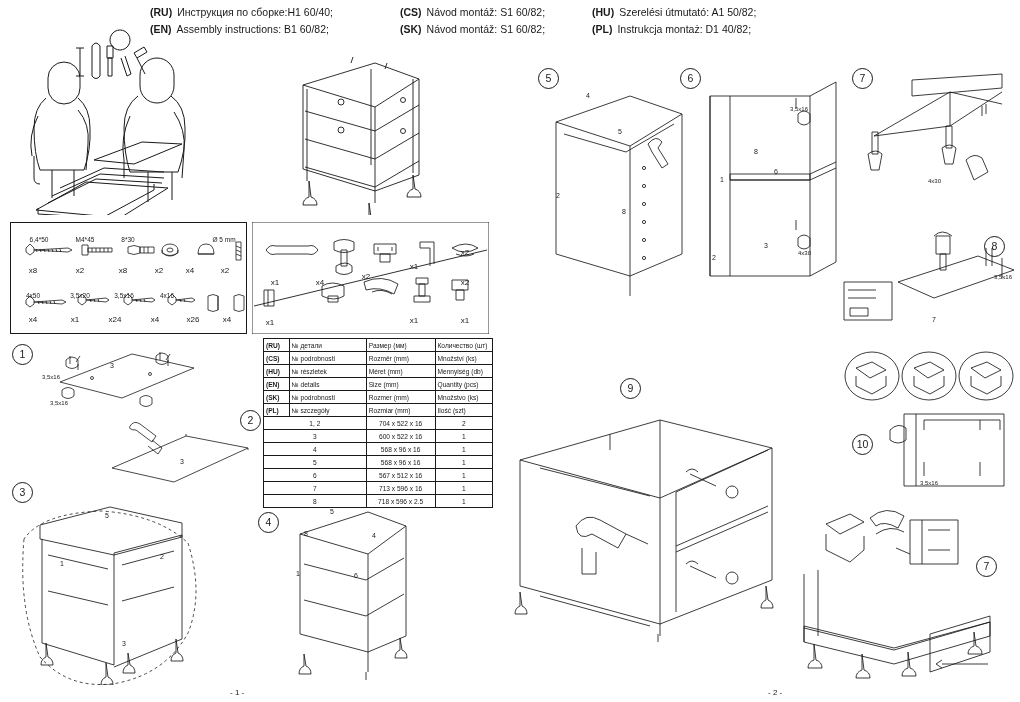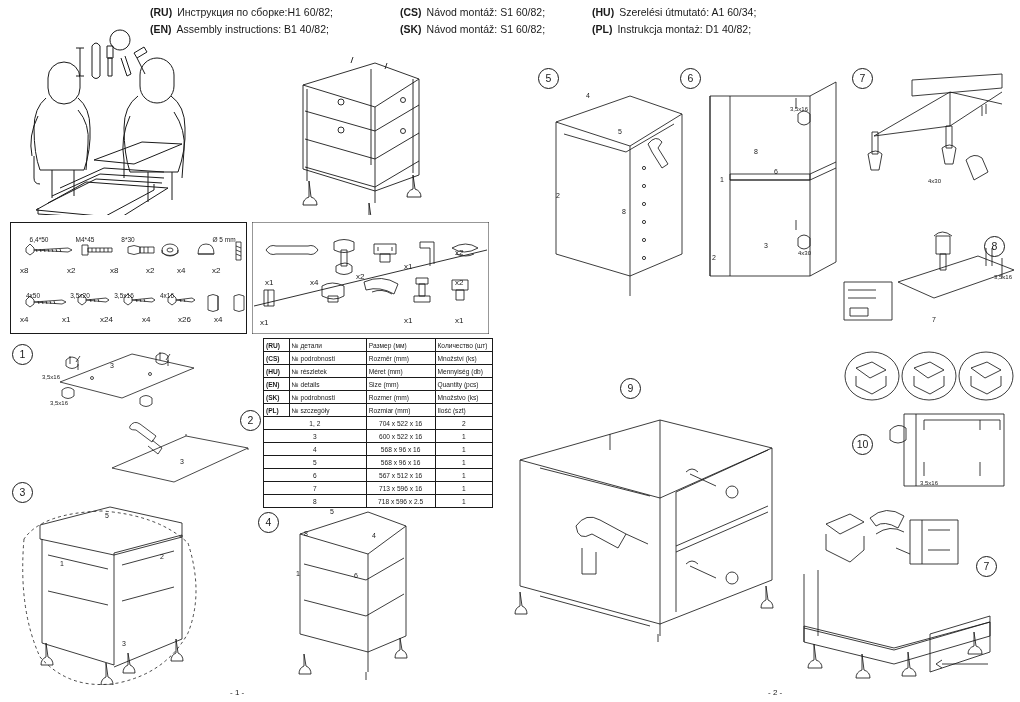--- a/index.html
+++ b/index.html
@@ -38,52 +38,52 @@
   .ptable .lang{width:22px;font-weight:bold;}
   .ptable .c-a{width:80px;}
   .ptable .c-b{width:72px;}
   .ptable .c-c{width:56px;}
   .ptable .num{text-align:center;}
 
   
   .hwbox{position:absolute;left:10px;top:222px;width:237px;height:112px;}
   .hwbox2{position:absolute;left:252px;top:222px;width:237px;height:112px;}
   .hw-label{position:absolute;font-size:6.5px;text-align:center;}
-  .hw-qty{position:absolute;font-size:8px;font-weight:normal;text-align:left;}
+  .hw-qty{position:absolute;font-size:8px;font-weight:normal;text-align:center;}
 
   
   .lbl{position:absolute;font-size:7px;color:#1a1a1a;}
   .lbl6{position:absolute;font-size:6px;color:#1a1a1a;}
   .pagenum{position:absolute;font-size:8px;}
   .divider{position:absolute;background:#1a1a1a;}
 </style>
 </head>
 <body>
 
 <div class="page">
 
   <div class="hdr">
     <div class="row">
       <div class="cell c1">
           <span class="lang">(RU)</span>
-          <span class="txt">Инструкция по сборке:H1 60/82;</span>
+          <span class="txt">Инструкция по сборке:H1 60/40;</span>
         </div>
       <div class="cell c2">
           <span class="lang">(CS)</span>
           <span class="txt">Návod montáž: S1 60/82;</span>
         </div>
       <div class="cell c3">
           <span class="lang">(HU)</span>
-          <span class="txt">Szerelési útmutató: A1 60/34;</span>
+          <span class="txt">Szerelési útmutató: A1 50/82;</span>
         </div>
     </div>
     <div class="row">
       <div class="cell c1">
           <span class="lang">(EN)</span>
-          <span class="txt">Assembly instructions: B1 40/82;</span>
+          <span class="txt">Assembly instructions: B1 60/82;</span>
         </div>
       <div class="cell c2">
           <span class="lang">(SK)</span>
           <span class="txt">Návod montáž: S1 60/82;</span>
         </div>
       <div class="cell c3">
           <span class="lang">(PL)</span>
           <span class="txt">Instrukcja montaż: D1 40/82;</span>
         </div>
     </div>

